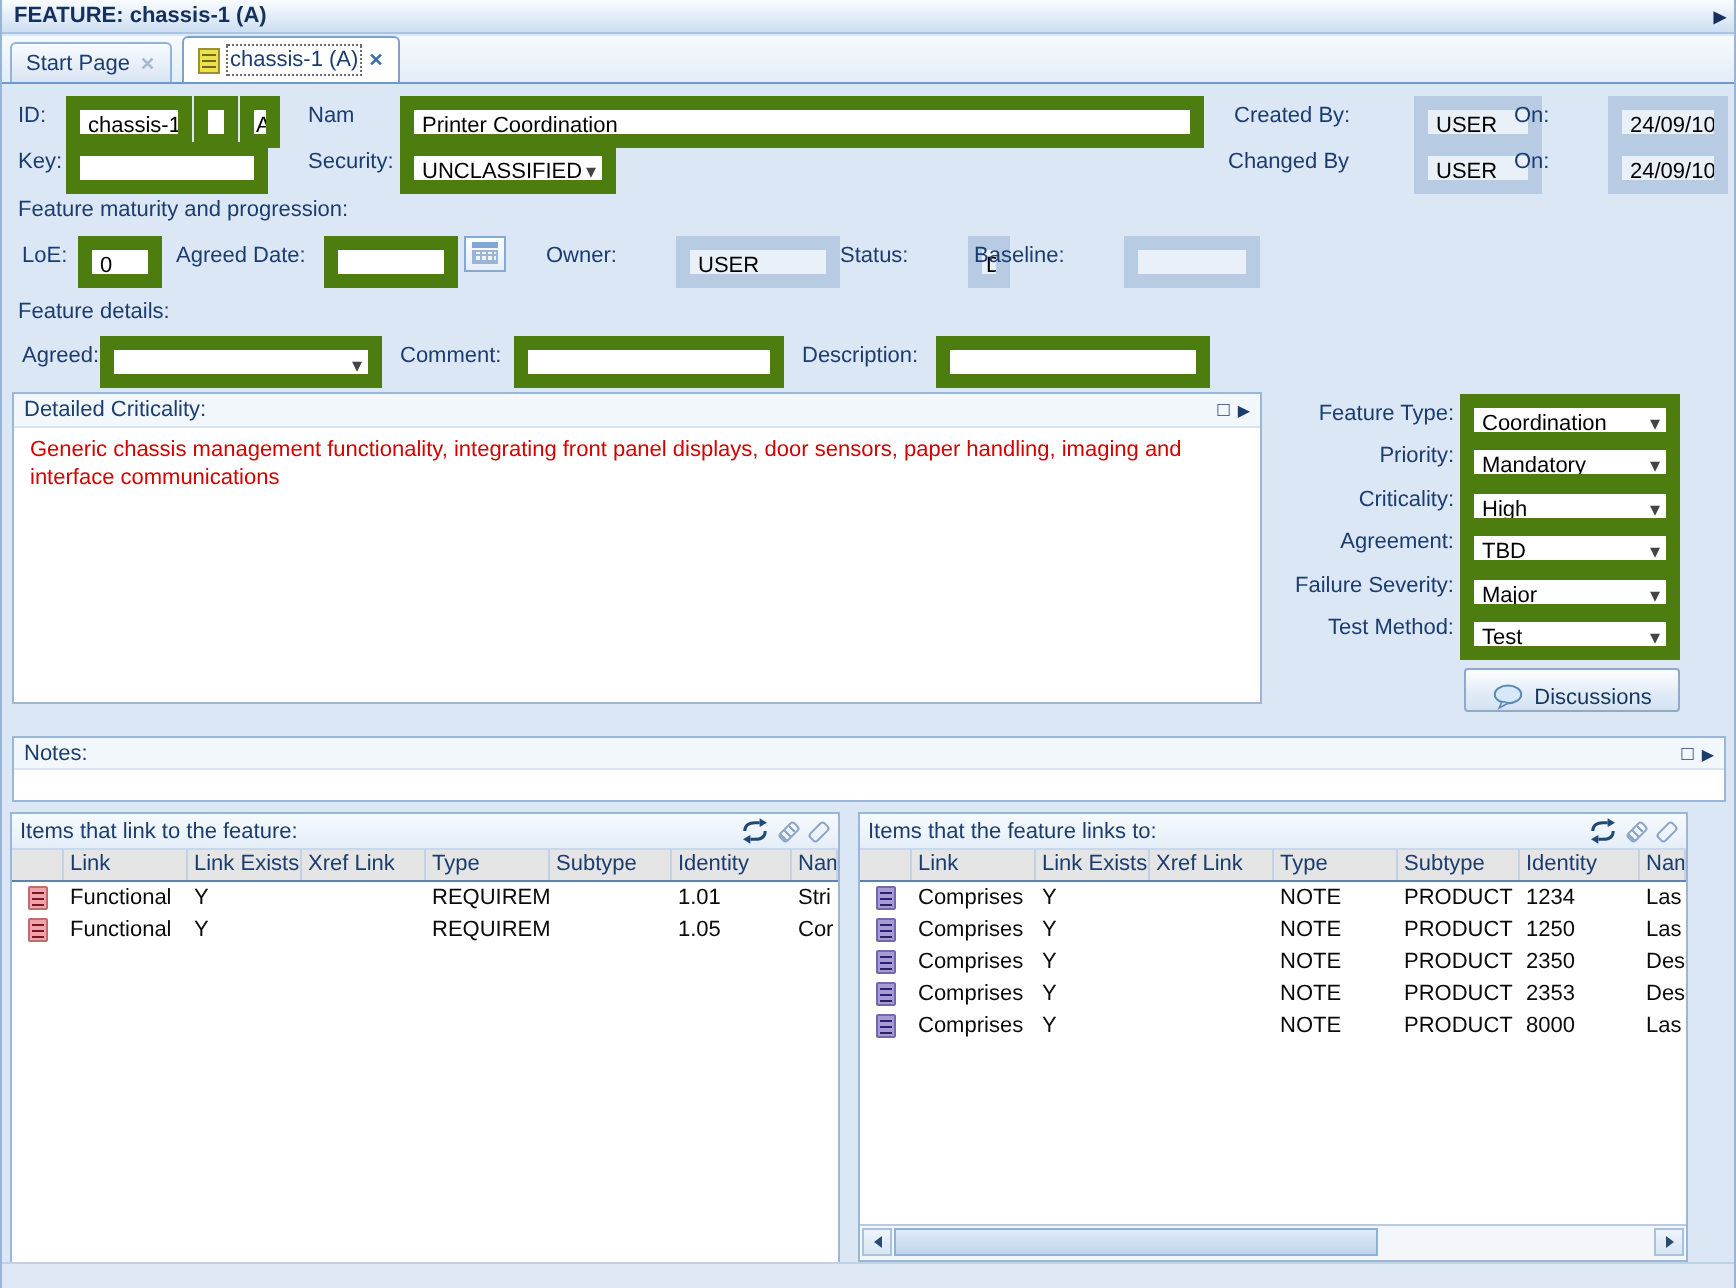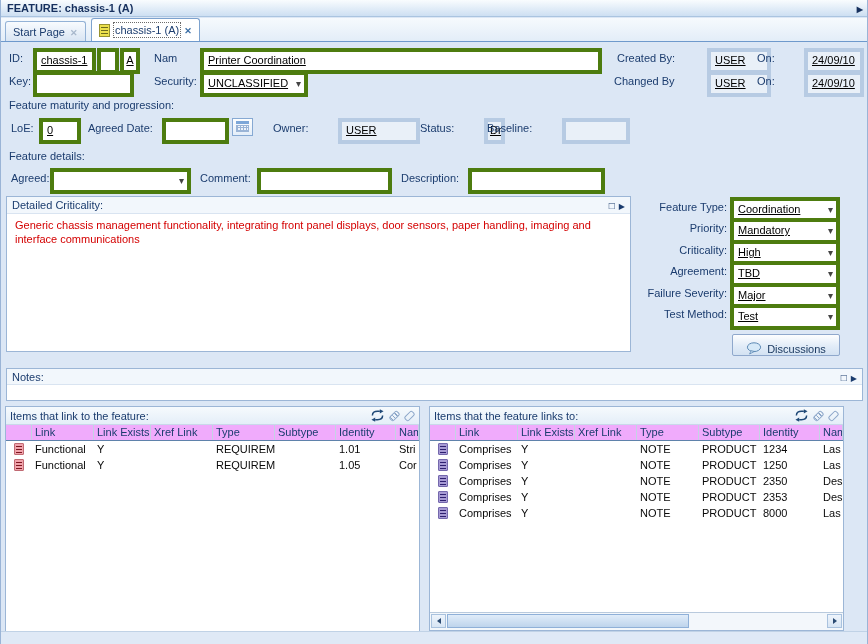--- a/index.html
+++ b/index.html
@@ -19,21 +19,21 @@
   .tabx{cursor:pointer;}
   .tabx::before{content:"✕";font-size:9px;font-weight:bold;}
   .tabx.dim{color:#a8b8cc;}
   .tabx.blue{color:#3a6ea5;}
   .focusrect{outline:1px dotted #6b6b6b;outline-offset:1px;}
   .docicon{width:11px;height:13px;background:#ece04c;border:1px solid #97922f;box-sizing:border-box;display:inline-block;}
   .docicon::before{content:"";display:block;margin:2px 1px 0;height:8px;background:repeating-linear-gradient(180deg,#6d6a1c 0 1px,transparent 1px 3px);}
 
   
   .lbl{position:absolute;color:#1b3c6e;white-space:nowrap;line-height:12px;}
-  .fld{position:absolute;height:26px;box-sizing:border-box;background:#fff;border:4px solid #4d7c0f;padding:2px 4px;color:#000;overflow:hidden;white-space:nowrap;line-height:13px;text-decoration:underline;}
+  .fld{position:absolute;height:26px;box-sizing:border-box;background:#fff;border:7px solid #4d7c0f;padding:2px 4px;color:#000;overflow:hidden;white-space:nowrap;line-height:13px;}
   .ro{background:#e9f0f8;border-color:#b7cbe3;margin-left:24px;}
   .ctr{text-align:center;padding:2px 1px;}
   .combo{padding-right:14px;}
   .carrow{position:absolute;right:3px;top:2px;}
   .carrow::before{content:"▾";color:#444;font-size:10px;}
   .calbtn{position:absolute;width:21px;height:18px;box-sizing:border-box;border:1px solid #86a9d3;background:linear-gradient(#fdfefe,#e4eef9);cursor:pointer;}
   .calbtn::before{content:"";display:block;height:3px;margin:2px 3px 0;background:#7da7d8;}
   .calbtn::after{content:"";display:block;height:7px;margin:1px 3px 0;background-image:repeating-linear-gradient(90deg,#9ab4d6 0 1px,transparent 1px 3px),repeating-linear-gradient(0deg,#9ab4d6 0 1px,transparent 1px 3px);border:1px solid #9ab4d6;box-sizing:border-box;}
 
   
@@ -48,21 +48,21 @@
   .plabel{position:absolute;width:98px;text-align:right;color:#1b3c6e;white-space:nowrap;}
   .btn{position:absolute;left:731px;top:334px;width:108px;height:22px;background:linear-gradient(#fdfefe,#e2ecf8 55%,#d3e2f2);border:1px solid #8fa8cc;border-radius:2px;display:flex;align-items:flex-end;justify-content:center;gap:5px;color:#17365d;cursor:pointer;box-sizing:border-box;}
 
   
   .tpanel{position:absolute;border:1px solid #9cb6d6;background:#fff;box-sizing:border-box;display:flex;flex-direction:column;}
   .ttitle{height:17px;background:linear-gradient(#f6fafd,#e4eef8);color:#1b3c6e;display:flex;align-items:center;padding:0 4px;border-bottom:1px solid #c9d8ea;flex:none;}
   .ticons{margin-left:auto;display:flex;gap:4px;align-items:center;}
   .diamond{width:11px;height:6px;border:1px solid #8aa5c8;transform:rotate(-45deg);display:inline-block;border-radius:2px;box-sizing:border-box;}
   .diamond.hatch{background:repeating-linear-gradient(90deg,#8aa5c8 0 1px,transparent 1px 3px);}
   .tr{display:grid;grid-template-columns:26px 62px 57px 62px 62px 61px 60px 1fr;}
-  .thead{height:15px;border-bottom:1px solid #5f82ab;flex:none;background:#f0abfc;}
+  .thead{height:15px;border-bottom:1px solid #5f82ab;flex:none;background:#e5e5e5;}
   .thead .c{border-right:1px solid #c4d2e4;padding:1px 3px;color:#1b3c6e;overflow:hidden;white-space:nowrap;cursor:pointer;}
   .tbody{flex:1;overflow:hidden;background:#fff;}
   .row{height:16px;align-items:center;cursor:default;}
   .row .c{padding:0 3px;color:#0a0a0a;overflow:hidden;white-space:nowrap;}
   .ci{display:flex;align-items:center;justify-content:center;}
   .doc{width:10px;height:12px;box-sizing:border-box;border-radius:1px;display:inline-block;}
   .doc.red{background:#f0a3ab;border:1px solid #c06a73;}
   .doc.red::before{content:"";display:block;margin:2px 1px 0;height:8px;background:repeating-linear-gradient(180deg,#7e1620 0 1px,transparent 1px 3px);}
   .doc.purple{background:#a79bd4;border:1px solid #7468ad;}
   .doc.purple::before{content:"";display:block;margin:2px 1px 0;height:8px;background:repeating-linear-gradient(180deg,#2e2070 0 1px,transparent 1px 3px);}

